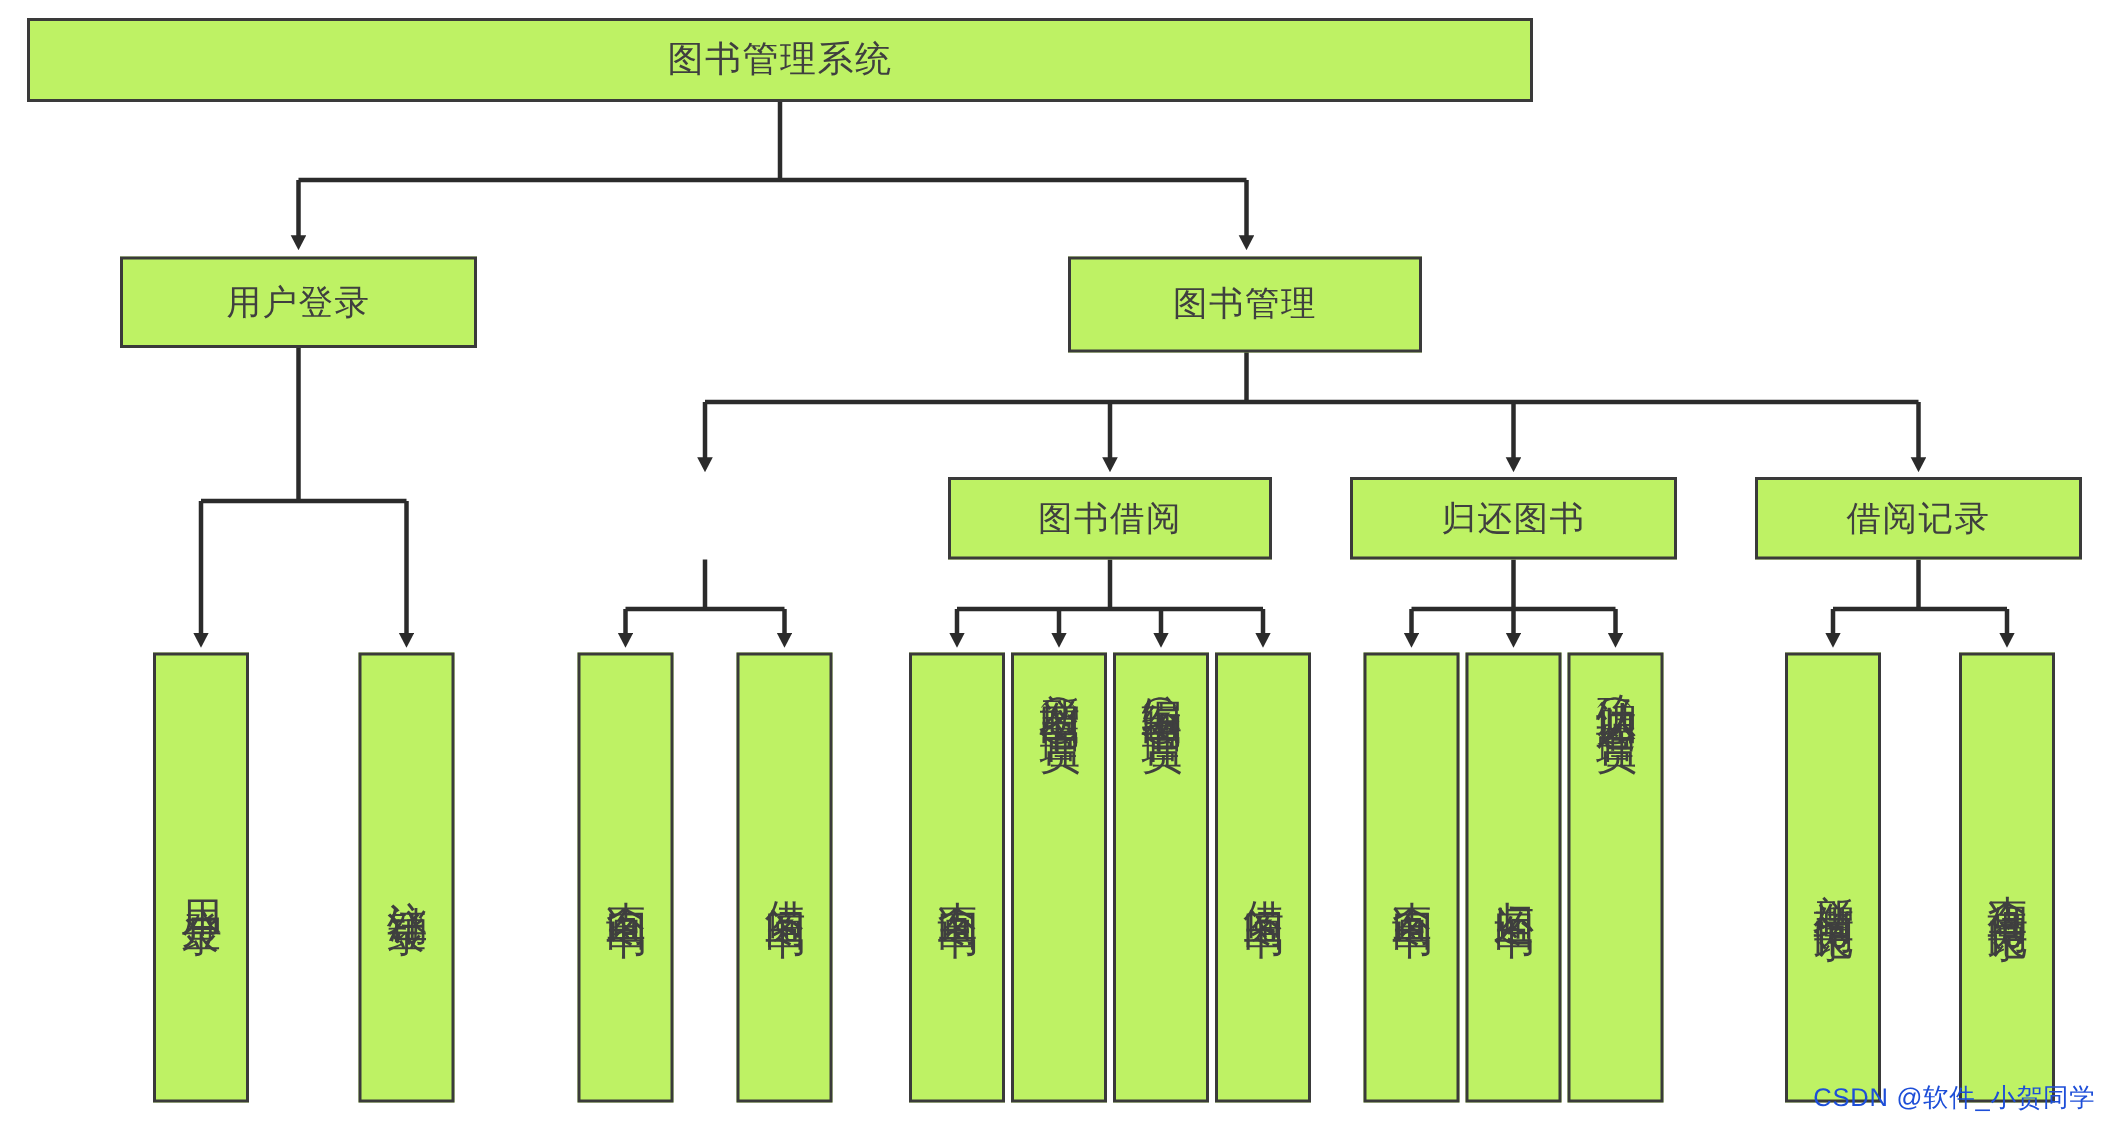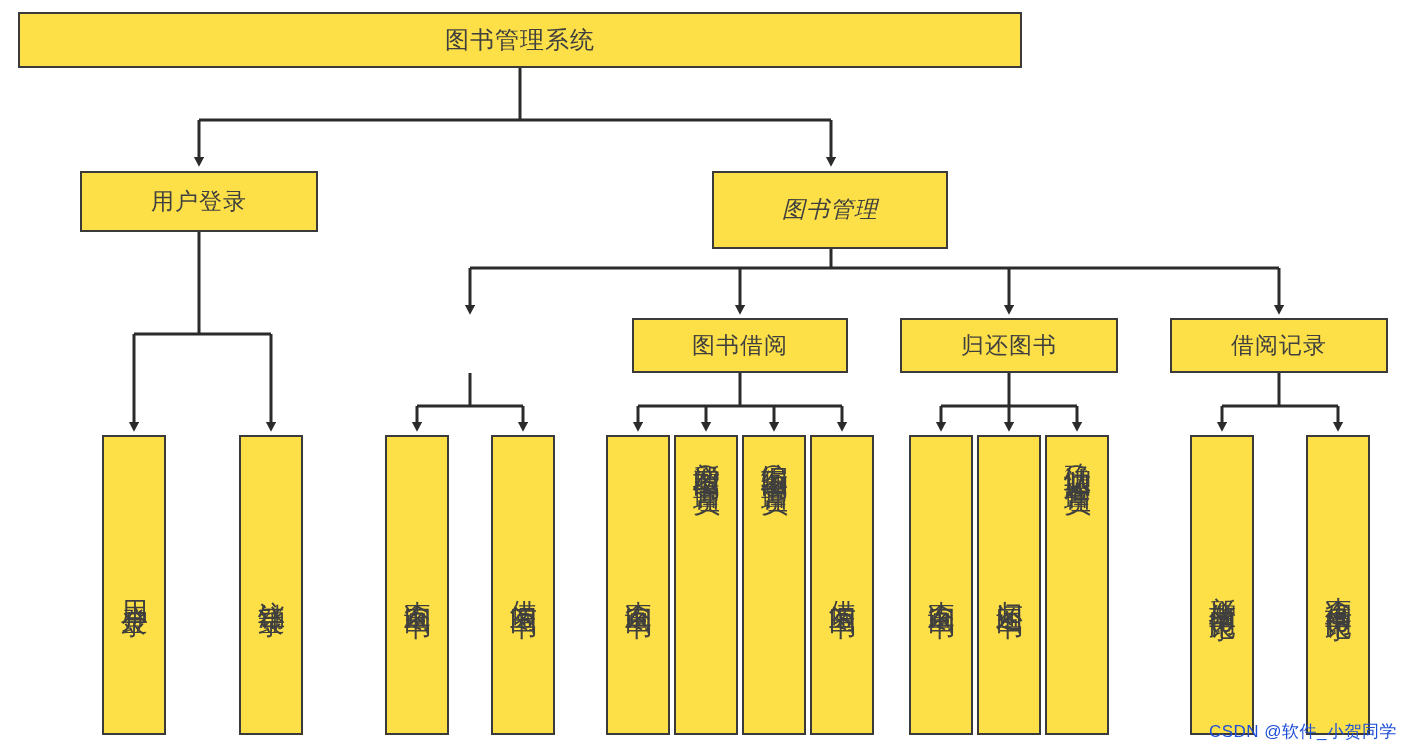--- a/index.html
+++ b/index.html
@@ -23,21 +23,21 @@
     position: absolute;
     left: 0;
     top: 0;
     width: 1405px;
     height: 747px;
     pointer-events: none;
   }
   .node {
     position: absolute;
     box-sizing: border-box;
-    background: #fde047;
+    background: #bef264;
     border: 2.5px solid #3a3a3a;
     display: flex;
     align-items: center;
     justify-content: center;
   }
   .node-label {
     color: #3f3f3f;
     font-size: 23px;
     line-height: 1.18;
     letter-spacing: 1px;
@@ -131,21 +131,21 @@
     </g>
   </svg>
 
   <div class="node root" style="left:18px; top:12px; width:1004px; height:56px;">
     <span class="node-label">图书管理系统</span>
   </div>
 
   <div class="node" style="left:80px; top:171px; width:238px; height:61px;">
     <span class="node-label">用户登录</span>
   </div>
-  <div class="node" style="left:712px; top:171px; width:236px; height:78px;font-style:italic;">
+  <div class="node" style="left:712px; top:171px; width:236px; height:64px;">
     <span class="node-label">图书管理</span>
   </div>
 
   <div class="node" style="left:632px; top:318px; width:216px; height:55px;">
     <span class="node-label">图书借阅</span>
   </div>
   <div class="node" style="left:900px; top:318px; width:218px; height:55px;">
     <span class="node-label">归还图书</span>
   </div>
   <div class="node" style="left:1170px; top:318px; width:218px; height:55px;align-items:center;">

